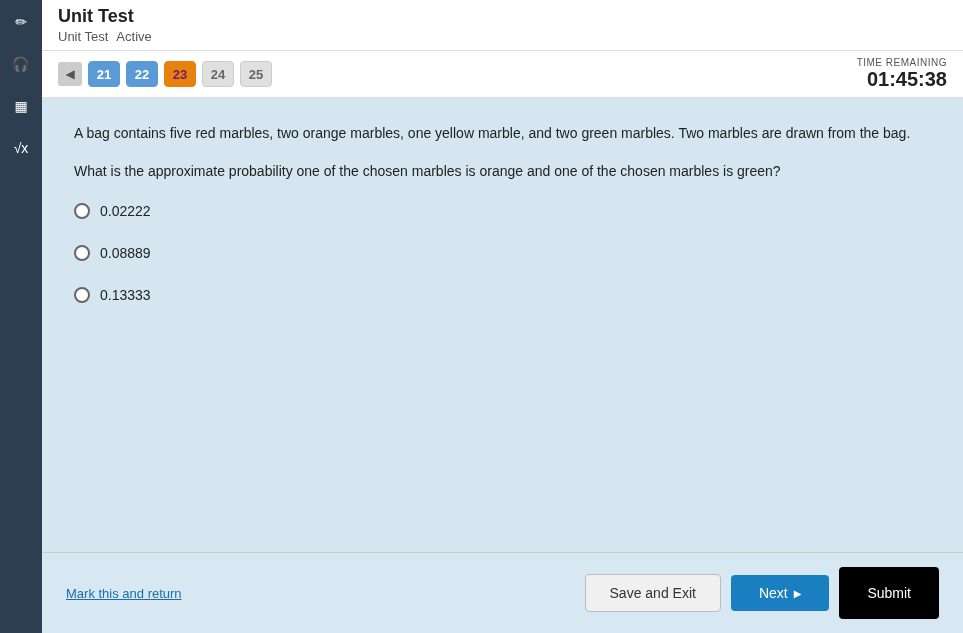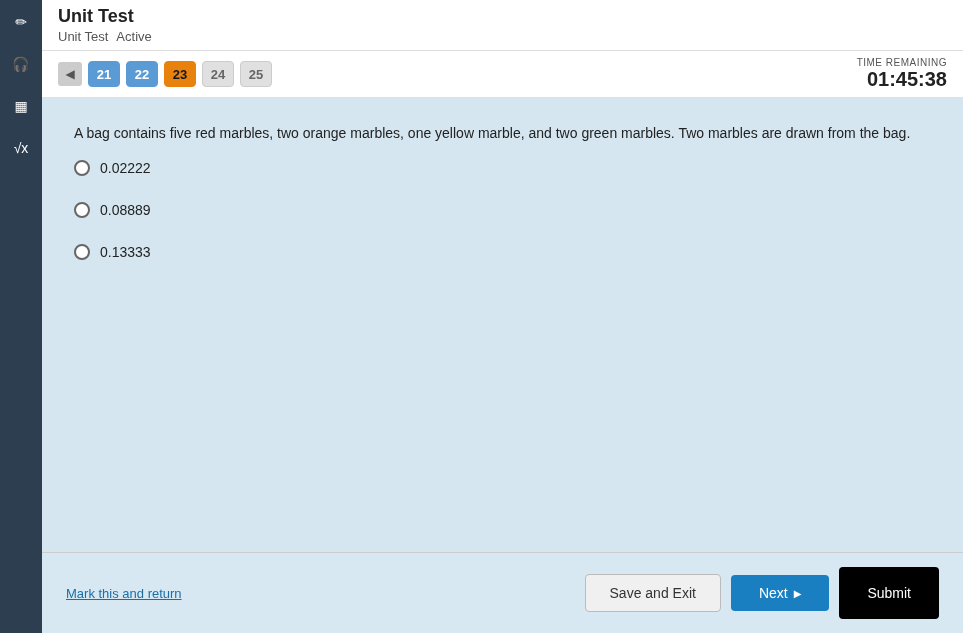--- a/index.html
+++ b/index.html
@@ -101,21 +101,21 @@
       cursor: pointer;
       border: 1px solid #ccc;
     }
     .nav-btn.visited {
       background: #5b9bd5;
       color: #fff;
       border-color: #5b9bd5;
     }
     .nav-btn.current {
       background: #e8820c;
-      color: #0f172a;
+      color: #701a75;
       border-color: #e8820c;
     }
     .nav-btn.unvisited {
       background: #e0e0e0;
       color: #666;
       border-color: #ccc;
     }
     .time-remaining {
       margin-left: auto;
       text-align: right;
@@ -260,20 +260,21 @@
     <div class="nav-btn unvisited">24</div>
     <div class="nav-btn unvisited">25</div>
     <div class="time-remaining">
       <div class="time-label">TIME REMAINING</div>
       <div class="time-value">01:45:38</div>
     </div>
   </div>
 
   <div class="question-area">
     <p class="question-text">A bag contains five red marbles, two orange marbles, one yellow marble, and two green marbles. Two marbles are drawn from the bag.</p>
+    <p class="question-prompt">What is the approximate probability one of the chosen marbles is orange and one of the chosen marbles is green?</p>
     <ul class="options-list">
       <li class="option-item">
         <div class="option-radio"></div>
         <span class="option-label">0.02222</span>
       </li>
       <li class="option-item">
         <div class="option-radio"></div>
         <span class="option-label">0.08889</span>
       </li>
       <li class="option-item">

